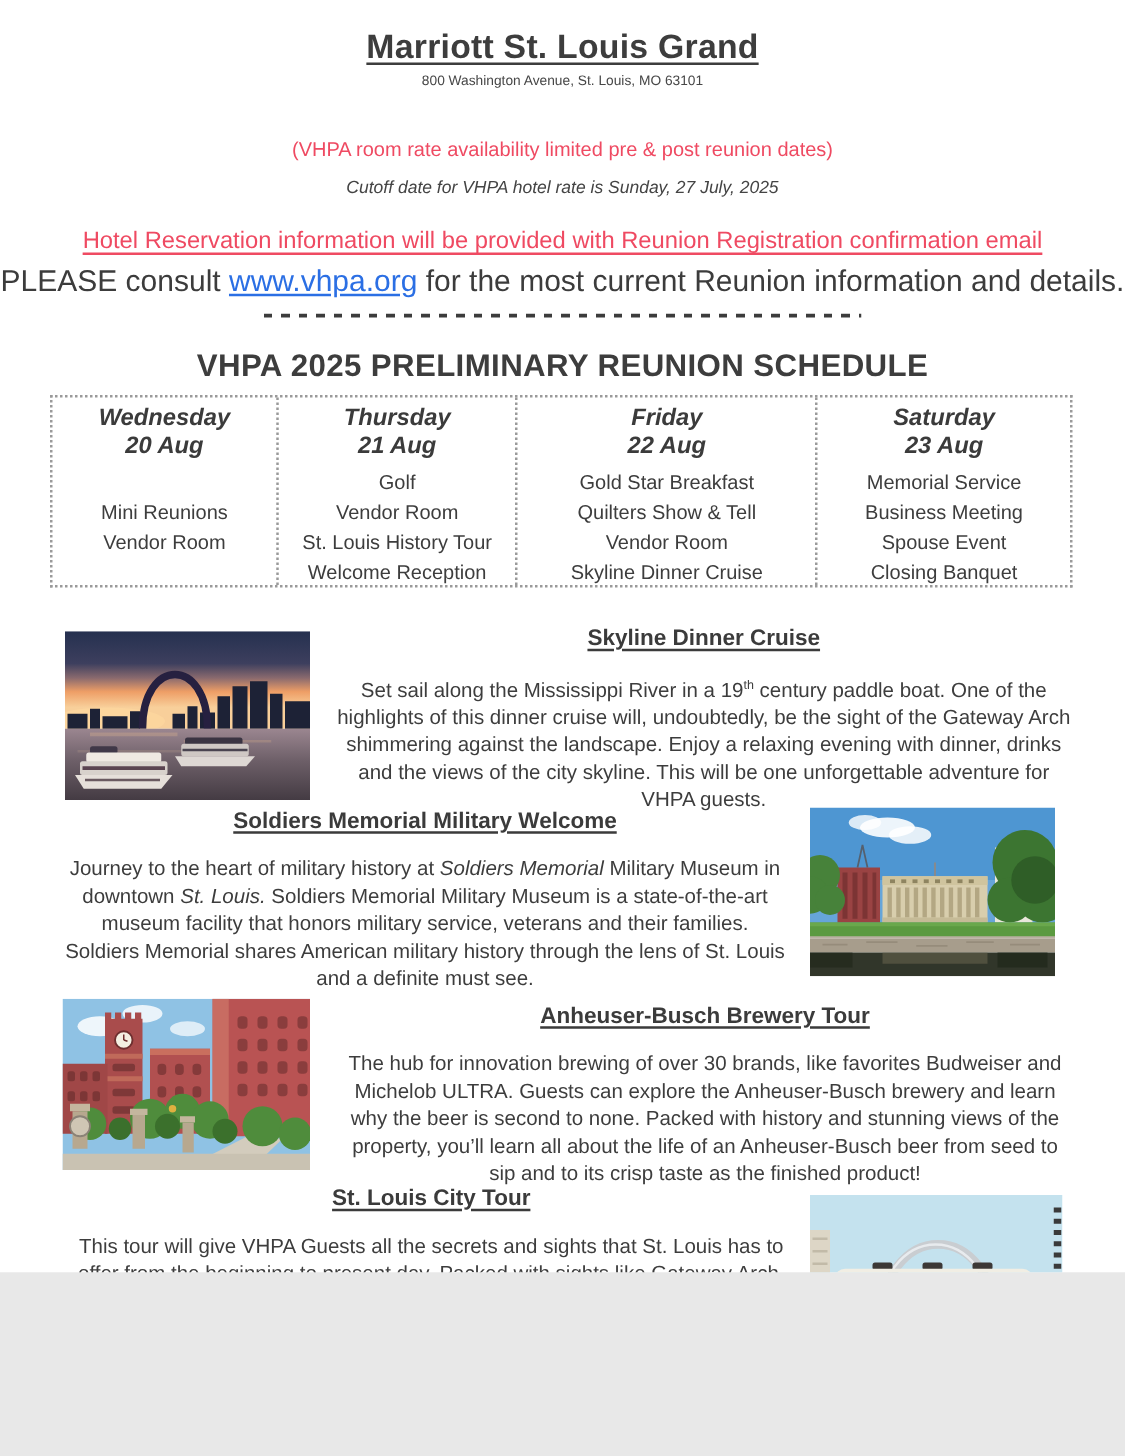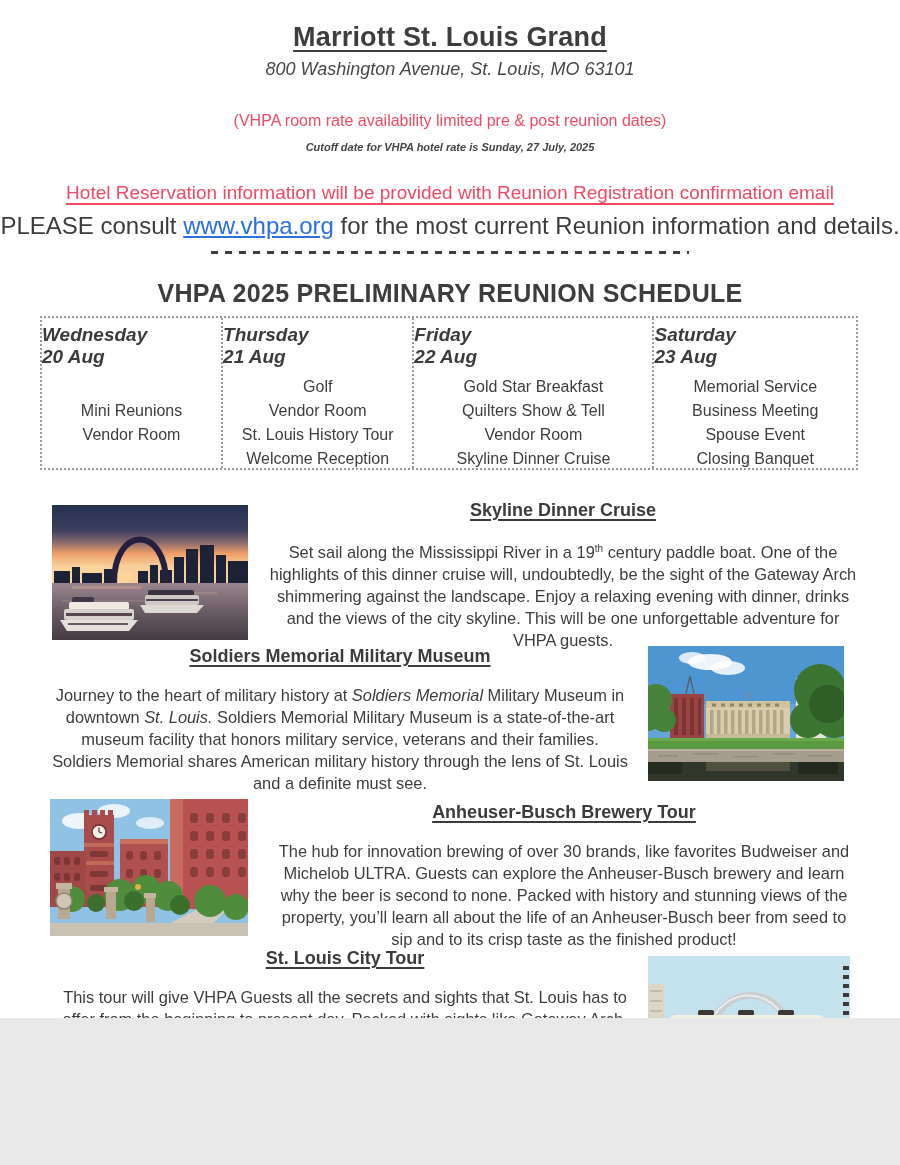--- a/index.html
+++ b/index.html
@@ -9,40 +9,40 @@
     color:#3a3a3a;overflow:hidden;
   }
   .abs{position:absolute;}
   .ctr{left:0;right:0;text-align:center;}
   .red{color:#ef4a62;}
   .hotel-name{
     top:22px;font-size:27px;font-weight:bold;color:#3d3d3d;margin:0;
     text-decoration:underline;text-decoration-thickness:2px;text-underline-offset:4px;
     letter-spacing:.2px;
   }
-  .hotel-address{top:59px;font-size:18px;font-style:italic;color:#474747;}
+  .hotel-address{top:59px;font-size:11px;color:#474747;}
   .rate-line{top:88px;font-size:19px;color:#3c3c3c;}
   .rate-note{top:112px;font-size:16px;}
-  .cutoff{top:141px;font-size:11px;font-style:italic;color:#444;font-weight:bold;}
+  .cutoff{top:141px;font-size:14px;font-style:italic;color:#444;}
   .reservation{
     top:182px;font-size:19px;
     text-decoration:underline;text-decoration-thickness:1.5px;text-underline-offset:4px;
   }
   .consult{top:212px;font-size:24px;color:#3c3c3c;}
   .consult a{color:#2b6fe4;text-decoration:underline;cursor:pointer;}
   .dashes{
     top:251px;left:211px;width:478px;height:3px;
     background:repeating-linear-gradient(90deg,#3c3c3c 0 7px,transparent 7px 14px);
   }
   .sched-title{top:267px;font-size:25px;font-weight:bold;color:#3d3d3d;margin:12px;letter-spacing:.3px;}
   .sched-table{
     top:316px;left:40px;width:818px;height:154px;
     border:2px dotted #9a9a9a;display:flex;box-sizing:border-box;
   }
-  .sched-col{box-sizing:border-box;padding-top:6px;}
+  .sched-col{box-sizing:border-box;padding-top:6px;text-align:center;}
   .sched-col + .sched-col{border-left:2px dotted #9a9a9a;}
   .c0{width:22%;}.c1{width:23.5%;}.c2{width:29.5%;}.c3{width:25%;}
   .day-name,.day-date{font-size:19px;line-height:22px;font-weight:bold;font-style:italic;color:#3b3b3b;}
   .slots{margin-top:7px;}
   .slot{height:24px;font-size:16px;color:#3d3d3d;display:flex;align-items:center;justify-content:center;}
   .photo{position:absolute;display:block;}
   .tour-text{position:absolute;text-align:center;}
   .tour-text h3{
     margin:0 0 6px 0;font-size:18px;font-weight:bold;color:#3b3b3b;
     text-decoration:underline;text-decoration-thickness:2px;text-underline-offset:3px;
@@ -240,21 +240,21 @@
         <rect x="85" y="110" width="25" height="1.4"></rect>
         <rect x="125" y="107" width="22" height="1.4"></rect>
         <rect x="160" y="109" width="24" height="1.4"></rect>
       </g>
     <rect y="116" width="196" height="19" fill="#31362a"></rect>
     <rect x="58" y="116" width="84" height="9" fill="#6f6a52" opacity=".5"></rect>
     <rect x="150" y="116" width="40" height="12" fill="#1f2619" opacity=".7"></rect>
     <rect x="0" y="116" width="34" height="12" fill="#1f2619" opacity=".6"></rect>
   </svg>
   <div class="tour-text" style="left:34px;top:646px;width:612px">
-    <h3>Soldiers Memorial Military Museum</h3>
+    <h3>Soldiers Memorial Military Welcome</h3>
     <p><span>Journey to the heart of military history at </span><span class="it">Soldiers Memorial</span><span> Military Museum in downtown </span><span class="it">St. Louis.</span><span> Soldiers Memorial Military Museum is a state-of-the-art museum facility that honors military service, veterans and their families. Soldiers Memorial shares American military history through the lens of St. Louis and a definite must see.</span></p>
   </div>
 
   <svg class="photo" style="left:50px;top:799px" width="198" height="137" viewBox="0 0 198 137">
     <rect width="198" height="137" fill="#8fc2e4"></rect>
     <ellipse cx="30" cy="22" rx="18" ry="8" fill="#ffffff" opacity=".85"></ellipse>
     <ellipse cx="64" cy="12" rx="16" ry="7" fill="#ffffff" opacity=".8"></ellipse>
     <ellipse cx="100" cy="24" rx="14" ry="6" fill="#ffffff" opacity=".7"></ellipse>
     <polygon points="120,0 198,0 198,110 120,110" fill="#b95353"></polygon>
     <polygon points="120,0 133,0 133,110 120,110" fill="#d07a6a" opacity=".65"></polygon>

